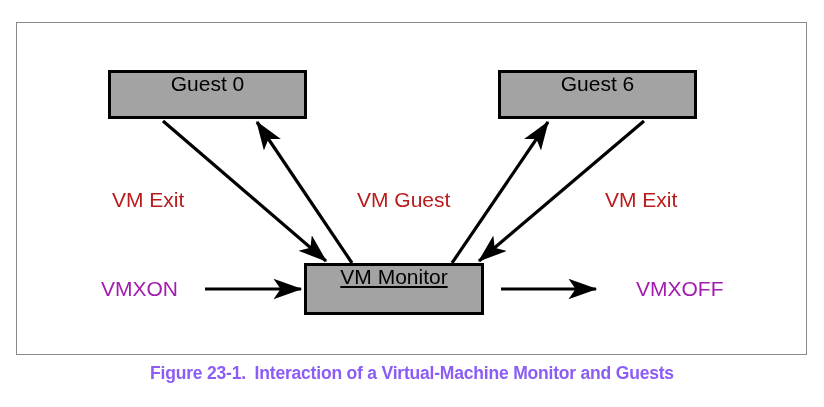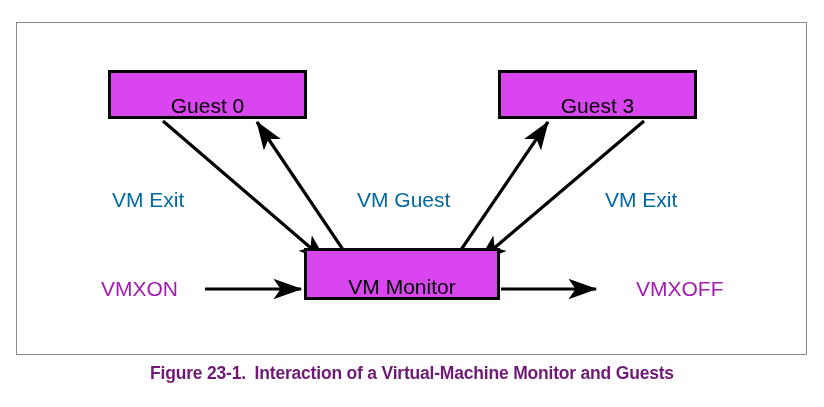--- a/index.html
+++ b/index.html
@@ -39,42 +39,42 @@
     left: 0;
     top: 0;
     width: 824px;
     height: 407px;
   }
 
   .node-box {
     position: absolute;
     box-sizing: border-box;
     border: 3px solid #000000;
-    background: #d946ef;
+    background: #a3a3a3;
     display: flex;
-    align-items: flex-end;
+    align-items: flex-start;
     justify-content: center;
   }
   .node-label {
     font-family: "Liberation Sans", sans-serif;
     font-size: 21px;
     color: #000000;
     line-height: 1;
     white-space: nowrap;
   }
 
   #node-guest0 { left: 108px; top: 70px; width: 199px; height: 49px; }
   #node-guest1 { left: 498px; top: 70px; width: 199px; height: 49px; }
-  #node-vmmonitor { left: 304px; top: 248px; width: 196px; height: 52px; }
+  #node-vmmonitor { left: 304px; top: 263px; width: 180px; height: 52px; text-decoration: underline; }
 
   .edge-label {
     position: absolute;
     font-family: "Liberation Sans", sans-serif;
     font-size: 21px;
-    color: #0369a1;
+    color: #b91c1c;
     line-height: 1;
     white-space: nowrap;
   }
   #label-vm-exit-left   { left: 112px; top: 189px; }
   #label-vm-entry       { left: 357px; top: 189px; }
   #label-vm-exit-right  { left: 605px; top: 189px; }
 
   .terminal-label {
     position: absolute;
     font-family: "Liberation Sans", sans-serif;
@@ -89,21 +89,21 @@
   #figure-caption {
     position: absolute;
     left: 0;
     top: 363px;
     width: 824px;
     text-align: center;
     font-family: "Liberation Sans", sans-serif;
     font-weight: bold;
     font-size: 17.5px;
     letter-spacing: -0.2px;
-    color: #701a75;
+    color: #8b5cf6;
     white-space: nowrap;
   }
   #figure-caption .cap-num { margin-right: 4px; }
 </style>
 </head>
 <body>
 
 <div id="figure-root">
 
   <div id="figure-frame"></div>
@@ -126,21 +126,21 @@
     <line x1="205" y1="289" x2="301" y2="289" stroke="#000000" stroke-width="3.2" marker-end="url(#arrowhead)"></line>
 
     <line x1="501" y1="289" x2="596" y2="289" stroke="#000000" stroke-width="3.2" marker-end="url(#arrowhead)"></line>
   </svg>
 
   <div class="node-box" id="node-guest0">
     <span class="node-label">Guest 0</span>
   </div>
 
   <div class="node-box" id="node-guest1">
-    <span class="node-label">Guest 3</span>
+    <span class="node-label">Guest 6</span>
   </div>
 
   <div class="node-box" id="node-vmmonitor">
     <span class="node-label">VM Monitor</span>
   </div>
 
   <div class="edge-label" id="label-vm-exit-left">VM Exit</div>
 
   <div class="edge-label" id="label-vm-entry">VM Guest</div>
 

